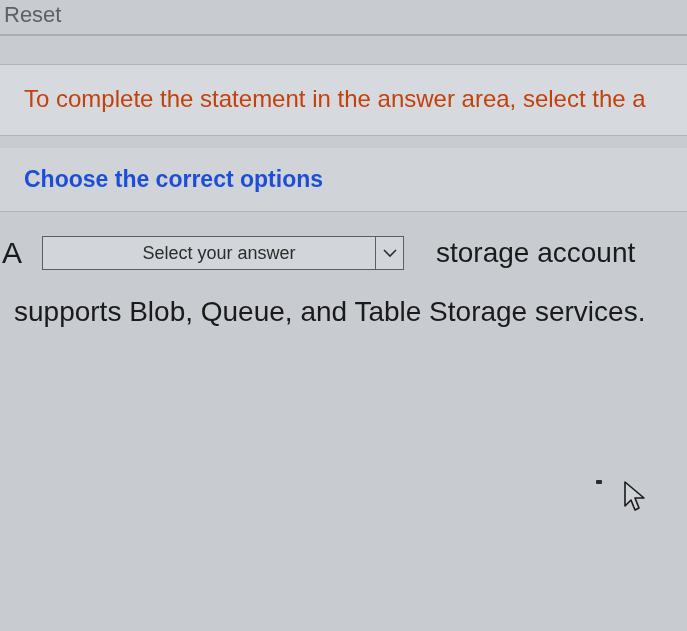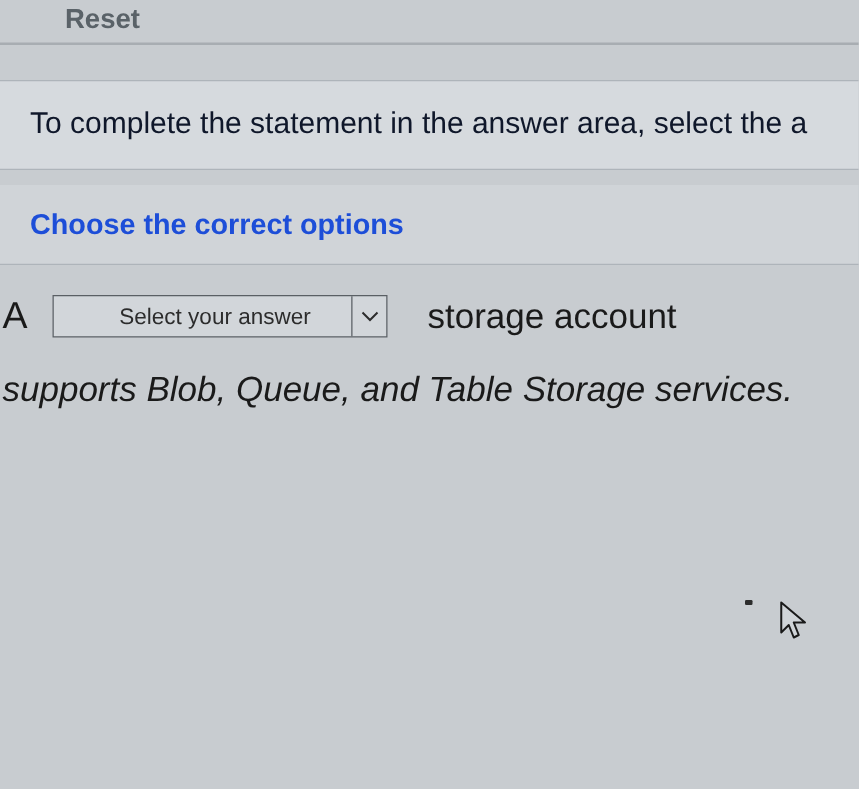--- a/index.html
+++ b/index.html
@@ -12,43 +12,42 @@
     background: #c8ccd0;
     overflow: hidden;
     position: relative;
   }
   .reset-link {
     position: absolute;
     top: 2px;
     left: 4px;
     color: #5a6268;
     font-size: 22px;
-    font-weight: 700;
+    font-weight: 400;
     cursor: pointer;
-    margin-left: 48px;
   }
   .header-bar {
     position: absolute;
     top: 34px;
     left: 0;
     right: 0;
     height: 2px;
     background: #888e94;
     opacity: 0.5;
   }
   .instruction-bar {
     position: absolute;
     top: 64px;
     left: 0;
     right: 0;
     background: #d6dade;
     border-top: 1px solid #aeb4ba;
     border-bottom: 1px solid #aeb4ba;
     padding: 20px 0 22px 24px;
-    color: #0f172a;
+    color: #c2410c;
     font-size: 24px;
     white-space: nowrap;
     overflow: hidden;
   }
   .subheader-bar {
     position: absolute;
     top: 148px;
     left: 0;
     right: 0;
     background: #d0d4d8;
@@ -75,21 +74,21 @@
   .label-a {
     font-size: 30px;
     color: #1a1a1a;
     font-family: Arial, sans-serif;
     margin-right: 6px;
   }
   .dropdown {
     display: inline-flex;
     align-items: center;
     justify-content: center;
-    width: 268px;
+    width: 362px;
     height: 34px;
     border: 1px solid #5a5f64;
     background: #d2d6da;
     color: #2c2c2c;
     font-size: 18px;
     position: relative;
     cursor: pointer;
   }
   .dropdown .placeholder {
     flex: 1;
@@ -109,23 +108,22 @@
     height: 10px;
   }
   .text-after {
     font-size: 28px;
     color: #1a1a1a;
     margin-left: 18px;
   }
   .line2 {
     font-size: 28px;
     color: #1a1a1a;
-    padding: 26px 0 0 2px;
+    padding: 26px 0 0 14px;
     white-space: nowrap;
-    font-style: italic;
   }
   .cursor {
     position: absolute;
     top: 480px;
     left: 622px;
     width: 26px;
     height: 34px;
     pointer-events: none;
   }
   .dot {

